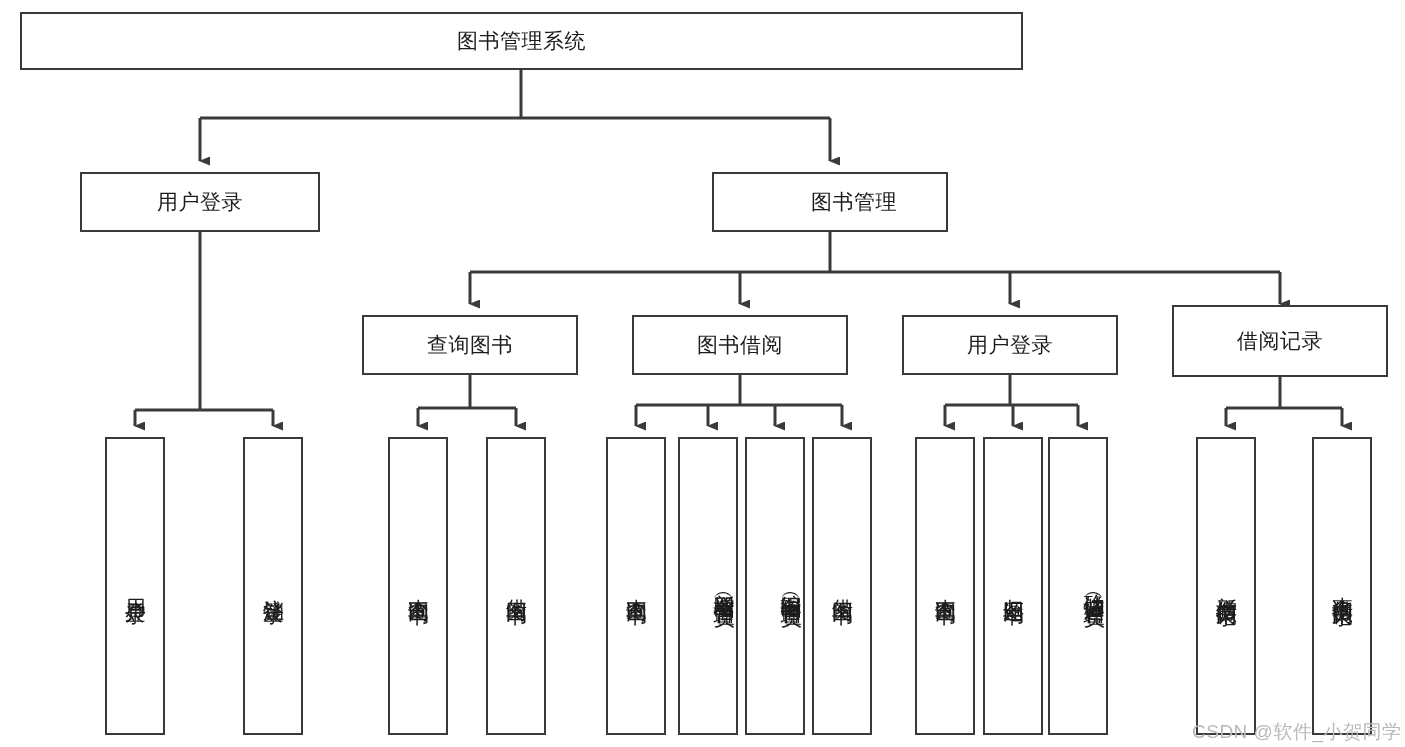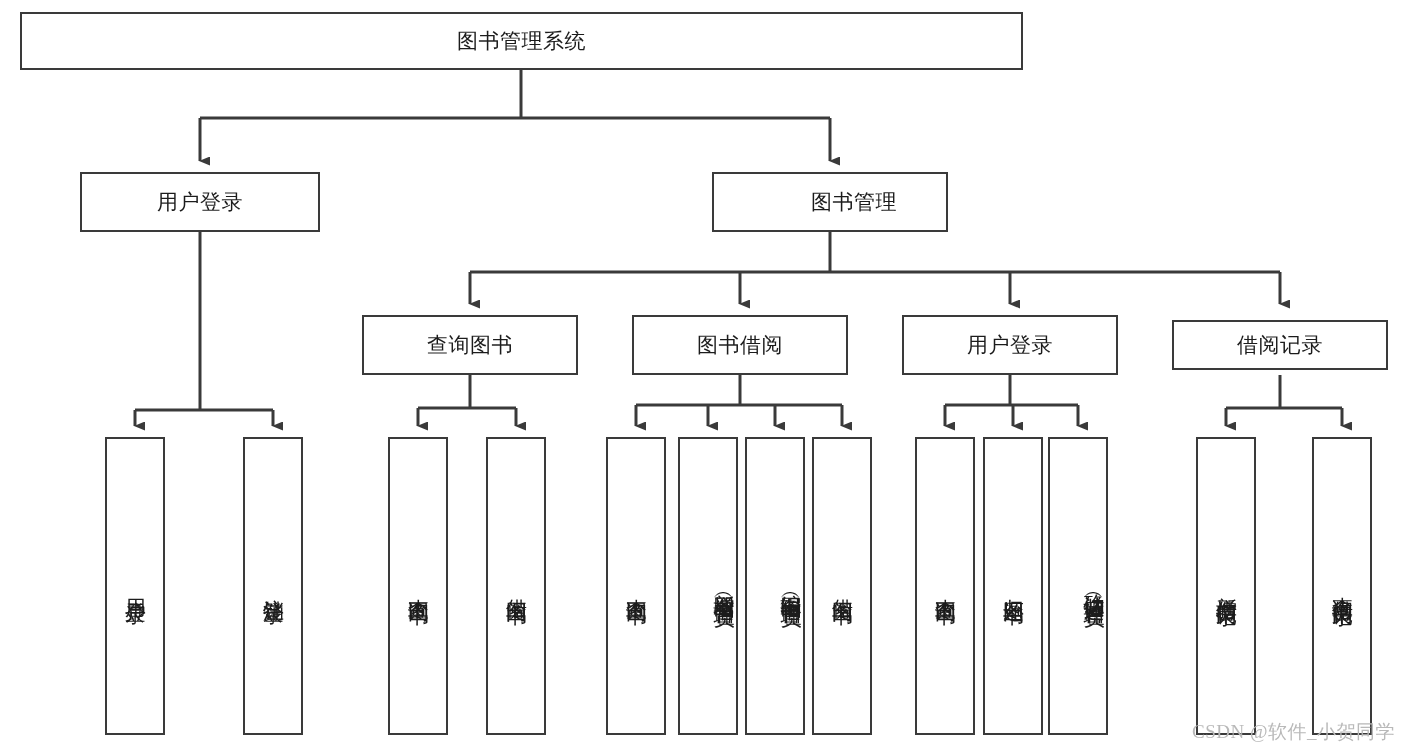--- a/index.html
+++ b/index.html
@@ -108,31 +108,31 @@
       </g>
   </svg>
 
   <div id="nodes-layer">
       <div class="node horiz" style="left: 20px; top: 12px; width: 1003px; height: 58px;">图书管理系统</div>
       <div class="node horiz" style="left: 80px; top: 172px; width: 240px; height: 60px;">用户登录</div>
       <div class="node horiz" style="left: 712px; top: 172px; width: 236px; height: 60px; padding-left: 48px;">图书管理</div>
       <div class="node horiz" style="left: 362px; top: 315px; width: 216px; height: 60px;">查询图书</div>
       <div class="node horiz" style="left: 632px; top: 315px; width: 216px; height: 60px;">图书借阅</div>
       <div class="node horiz" style="left: 902px; top: 315px; width: 216px; height: 60px;">用户登录</div>
-      <div class="node horiz" style="left: 1172px; top: 320px; width: 216px; height: 50px;">借阅记录</div>
+      <div class="node horiz" style="left: 1172px; top: 305px; width: 216px; height: 72px;">借阅记录</div>
       <div class="node vert center-run" style="left: 105px; top: 437px; width: 60px; height: 298px;">用户登录</div>
       <div class="node vert center-run" style="left: 243px; top: 437px; width: 60px; height: 298px;">注销登录</div>
       <div class="node vert center-run" style="left: 388px; top: 437px; width: 60px; height: 298px;">查询图书</div>
       <div class="node vert center-run" style="left: 486px; top: 437px; width: 60px; height: 298px;">借阅图书</div>
       <div class="node vert center-run" style="left: 606px; top: 437px; width: 60px; height: 298px;">查询图书</div>
       <div class="node vert" style="left: 678px; top: 437px; width: 60px; height: 298px;">新增图书（管理员）</div>
       <div class="node vert" style="left: 745px; top: 437px; width: 60px; height: 298px;">编辑图书（管理员）</div>
       <div class="node vert center-run" style="left: 812px; top: 437px; width: 60px; height: 298px;">借阅图书</div>
       <div class="node vert center-run" style="left: 915px; top: 437px; width: 60px; height: 298px;">查询图书</div>
       <div class="node vert center-run" style="left: 983px; top: 437px; width: 60px; height: 298px;">归还图书</div>
       <div class="node vert" style="left: 1048px; top: 437px; width: 60px; height: 298px;">确认归还（管理员）</div>
       <div class="node vert center-run" style="left: 1196px; top: 437px; width: 60px; height: 298px;">新增借阅记录</div>
       <div class="node vert center-run" style="left: 1312px; top: 437px; width: 60px; height: 298px;">查询借阅记录</div>
     </div>
 
-  <div class="watermark" style="left: 1192px; top: 719px; color: rgb(185, 185, 185); font-family: Liberation Serif, serif;">CSDN @软件_小贺同学</div>
+  <div class="watermark" style="left: 1192px; top: 719px; color: rgb(185, 185, 185);">CSDN @软件_小贺同学</div>
 
 </div>
 
 </body></html>

